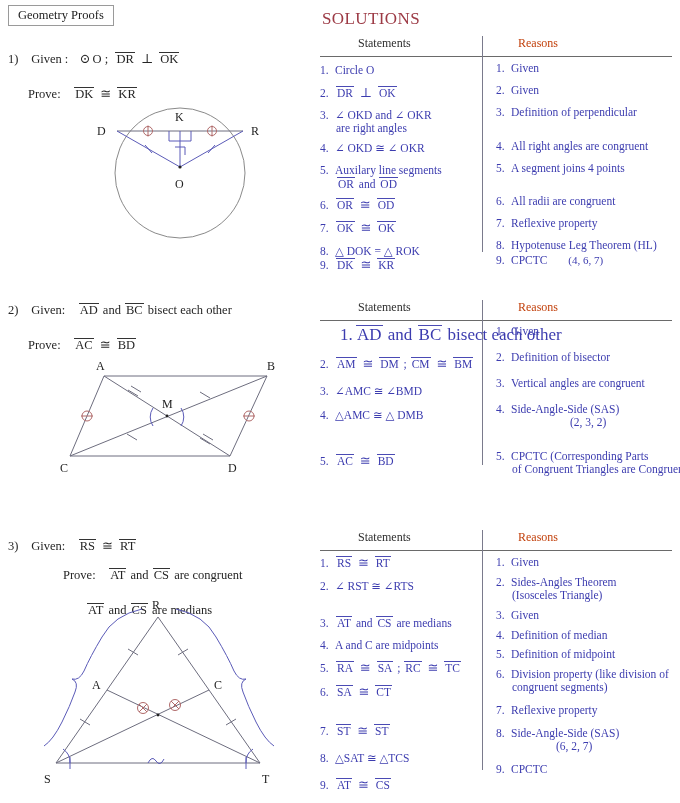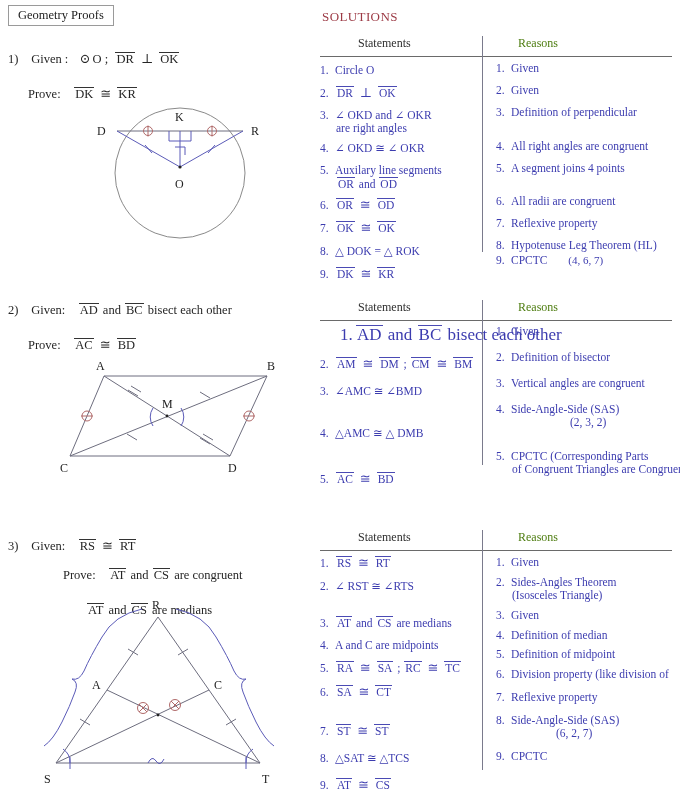--- a/index.html
+++ b/index.html
@@ -22,21 +22,21 @@
     left: 8px; top: 5px;
     border: 1px solid #9a9a9a;
     padding: 2px 9px 3px 9px;
     font-size: 12.5px;
     color: #222;
     background: #fff;
     line-height: 1.15;
   }
   #solutions-title {
     left: 322px; top: 9px;
-    font-size: 13px;
+    font-size: 17px;
     letter-spacing: 0.4px;
     color: #9c3a45;
     font-weight: 400;
   }
 
   
   .prompt {
     font-size: 12.5px;
     color: #252525;
     line-height: 1.55;
@@ -74,21 +74,21 @@
   .t-head {
     position: relative;
     height: 19px;
   }
   .t-head .h-st {
     position: absolute; left: 38px; top: 0;
     font-size: 12px; color: #2e2e2e;
   }
   .t-head .h-rs {
     position: absolute; left: 198px; top: 0;
-    font-size: 12px; color: #4d7c0f;
+    font-size: 12px; color: #c2410c;
   }
   .t-rule {
     position: absolute;
     left: 0; right: 0;
     height: 1px;
     background: #6a6a6a;
   }
   .t-vline {
     position: absolute;
     width: 1px;
@@ -211,21 +211,21 @@
     <div class="row wrap" style="margin-bottom:7px;">
       <span class="n">5.</span><span>Auxilary line segments</span>
       <span class="sub"><span class="seg-b">OR</span> and <span class="seg-b">OD</span></span>
     </div>
     <div class="row" style="margin-bottom:9px;">
       <span class="n">6.</span><span class="seg-b">OR</span> <span class="sym">≅</span> <span class="seg-b">OD</span>
     </div>
     <div class="row" style="margin-bottom:9px;">
       <span class="n">7.</span><span class="seg-b">OK</span> <span class="sym">≅</span> <span class="seg-b">OK</span>
     </div>
-    <div class="row" style="margin-bottom:9px;">
+    <div class="row" style="margin-bottom:0;">
       <span class="n">8.</span><span>△ DOK =  △ ROK</span>
     </div>
     <div class="row">
       <span class="n">9.</span><span class="seg-b">DK</span> <span class="sym">≅</span> <span class="seg-b">KR</span>
     </div>
   </div>
 
   <div class="col-rs" style="top:26px;">
     <div class="row" style="margin-bottom:9px;"><span class="n">1.</span><span>Given</span></div>
     <div class="row" style="margin-bottom:9px;"><span class="n">2.</span><span>Given</span></div>
@@ -307,21 +307,21 @@
   <div class="t-rule" style="top:20px;"></div>
   <div class="t-vline" style="top:0px; height:165px;"></div>
 
   <div class="col-st" style="top:25px;">
     <div class="row" style="margin-bottom:13px; font-size:17px;margin-left:20px;">
       <span class="n">1.</span><span class="seg-b">AD</span> and <span class="seg-b">BC</span> bisect each other
     </div>
     <div class="row" style="margin-bottom:13px;">
       <span class="n">2.</span><span class="seg-b">AM</span> <span class="sym">≅</span> <span class="seg-b">DM</span> ; <span class="seg-b">CM</span> <span class="sym">≅</span> <span class="seg-b">BM</span>
     </div>
-    <div class="row" style="margin-bottom:30px;">
+    <div class="row" style="margin-bottom:12px;">
       <span class="n">3.</span><span>∠AMC ≅  ∠BMD</span>
     </div>
     <div class="row" style="margin-bottom:32px;">
       <span class="n">4.</span><span>△AMC ≅  △ DMB</span>
     </div>
     <div class="row">
       <span class="n">5.</span><span class="seg-b">AC</span> <span class="sym">≅</span> <span class="seg-b">BD</span>
     </div>
   </div>
 
@@ -450,20 +450,21 @@
     <div class="row" style="margin-bottom:7px;"><span class="n">1.</span><span>Given</span></div>
     <div class="row wrap" style="margin-bottom:7px;">
       <span class="n">2.</span><span>Sides-Angles Theorem</span>
       <span class="sub">(Isosceles Triangle)</span>
     </div>
     <div class="row" style="margin-bottom:7px;"><span class="n">3.</span><span>Given</span></div>
     <div class="row" style="margin-bottom:7px;"><span class="n">4.</span><span>Definition of median</span></div>
     <div class="row" style="margin-bottom:7px;"><span class="n">5.</span><span>Definition of midpoint</span></div>
     <div class="row wrap" style="margin-bottom:10px;">
       <span class="n">6.</span><span>Division property (like division of</span>
+      <span class="sub">congruent segments)</span>
     </div>
     <div class="row" style="margin-bottom:10px;"><span class="n">7.</span><span>Reflexive property</span></div>
     <div class="row wrap" style="margin-bottom:10px;">
       <span class="n">8.</span><span>Side-Angle-Side  (SAS)</span>
       <span class="paren2">(6, 2, 7)</span>
     </div>
     <div class="row"><span class="n">9.</span><span>CPCTC</span></div>
   </div>
 </div>
 

